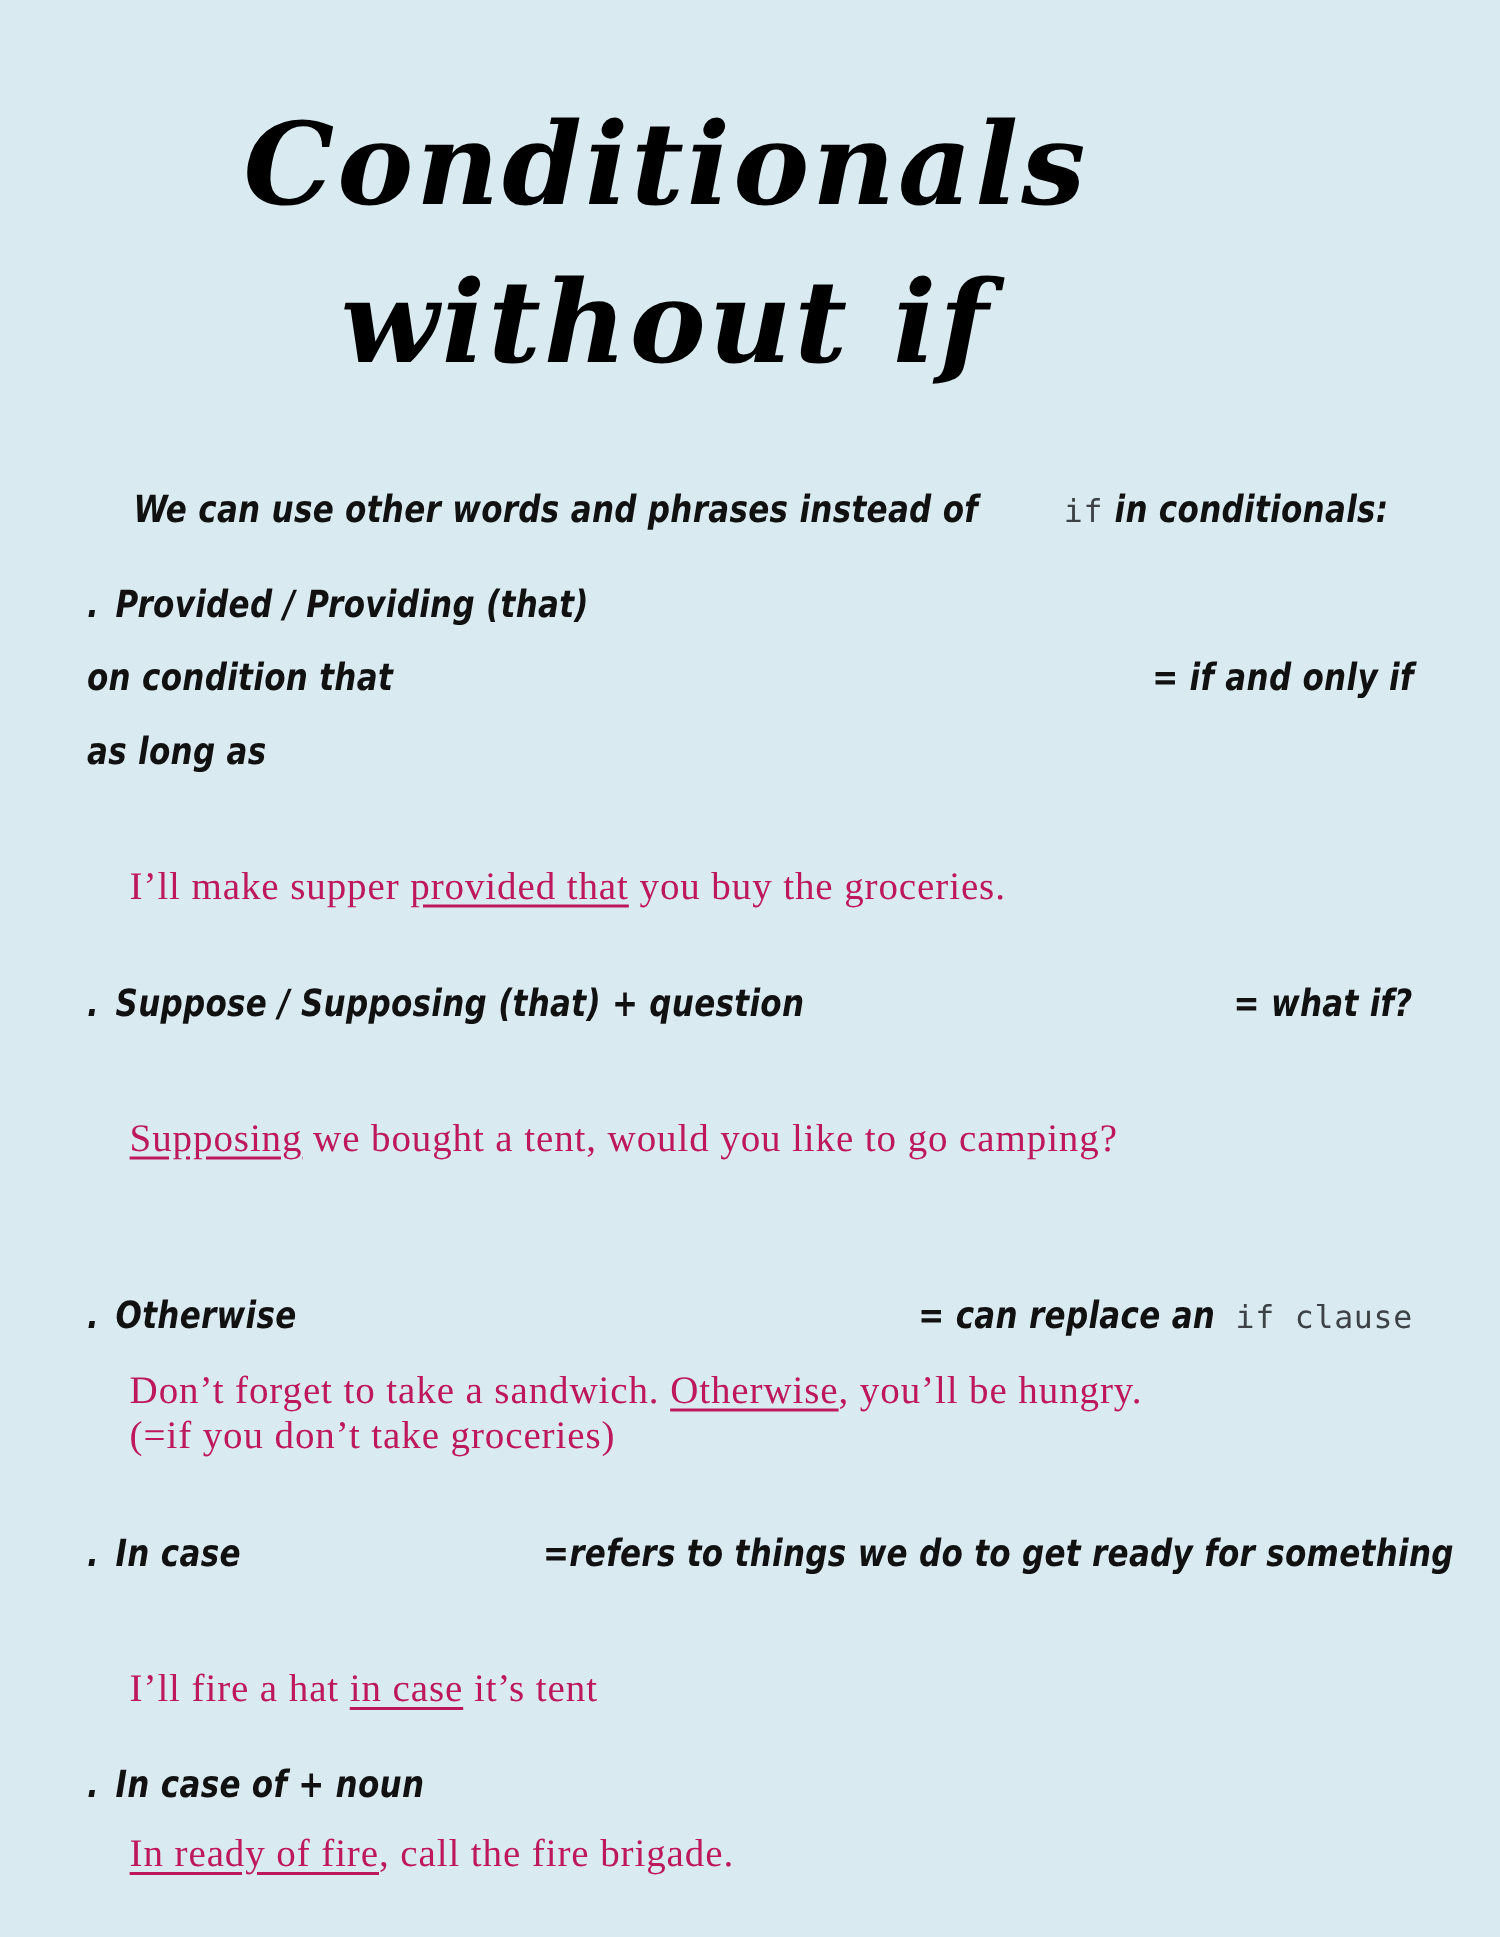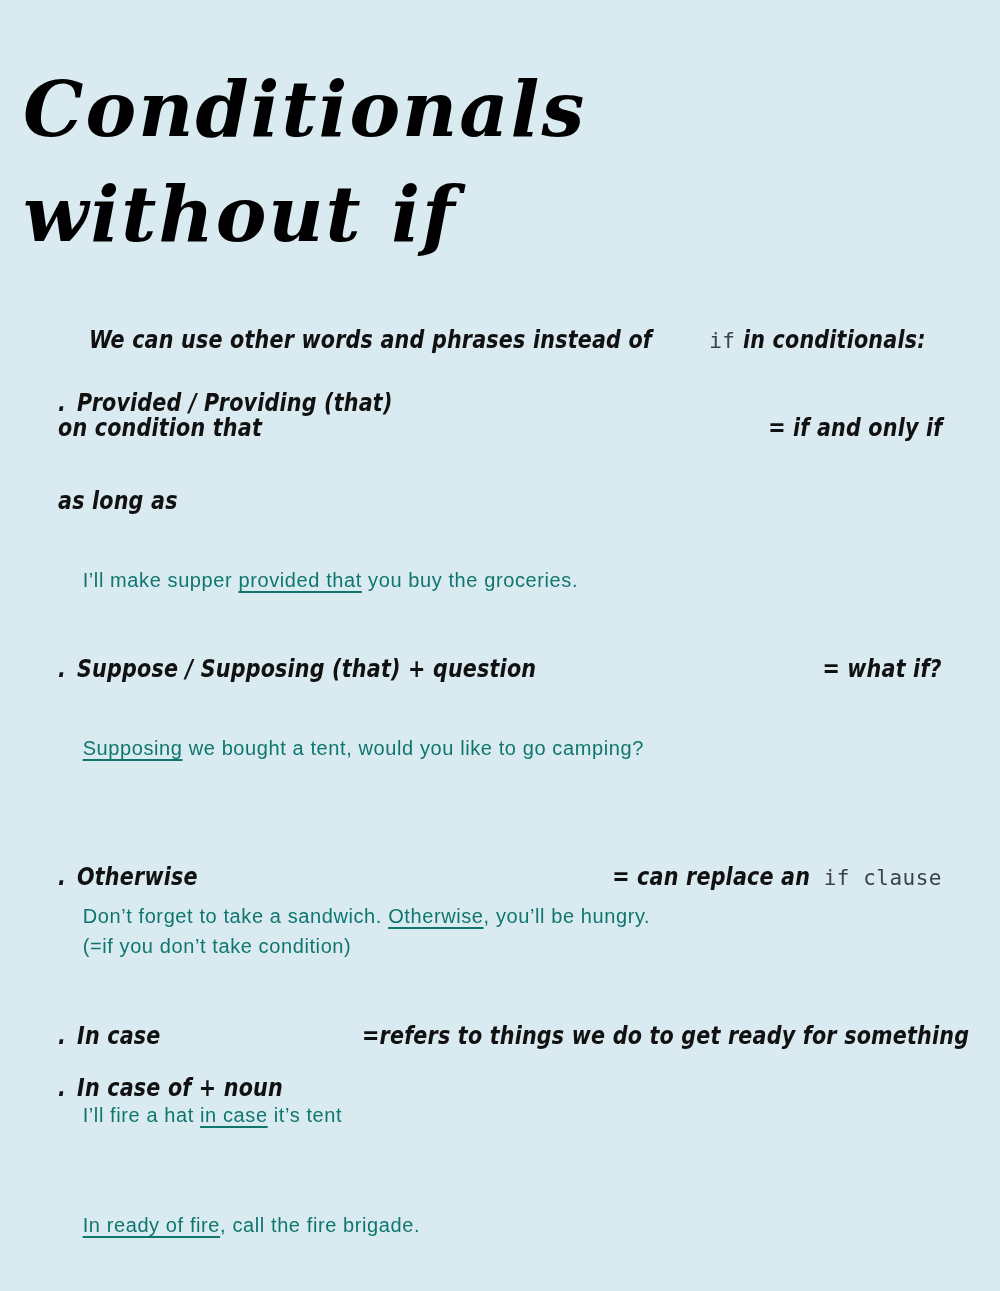--- a/index.html
+++ b/index.html
@@ -21,23 +21,22 @@
     height: 1291px;
     box-sizing: border-box;
   }
 
   
   .title-block {
     position: absolute;
     top: 58px;
     left: 0;
     width: 888px;
-    text-align: left;
+    text-align: center;
     color: #000000;
-    margin-left: 23px;
   }
   .title-line {
     font-family: "DejaVu Serif", serif;
     font-style: italic;
     font-weight: 700;
     font-size: 76px;
     line-height: 1.38;
     letter-spacing: 2px;
     white-space: nowrap;
   }
@@ -61,23 +60,23 @@
     font-size: 25px;
     color: #111111;
     letter-spacing: 0.2px;
     transform: scaleX(0.92);
     transform-origin: right center;
     display: inline-block;
   }
 
   
   .mono {
-    font-family: Liberation Sans, sans-serif;
-    font-size: 20px;
-    color: #0f766e;
+    font-family: Liberation Serif, serif;
+    font-size: 26px;
+    color: #be185d;
     letter-spacing: 0.6px;
     white-space: pre;
   }
   .mono u, .underlined {
     text-decoration: underline;
     text-underline-offset: 4px;
   }
   .mono-inline {
     font-family: "DejaVu Sans Mono", "Liberation Mono", monospace;
     font-size: 21px;
@@ -114,21 +113,21 @@
   </div>
 
   <div class="row" style="top:325px;text-align:right;">
     <span class="hand">We can use other words and phrases instead of</span><span class="hand">&nbsp;</span><span class="mono-inline">if</span><span class="hand">&nbsp;</span><span class="hand">in conditionals:</span>
   </div>
 
   <div class="row" style="top:388px;">
     <span class="hand bullet">.</span><span class="hand">&nbsp;</span><span class="hand">Provided / Providing (that)</span>
   </div>
 
-  <div class="row" style="top:413px;">
+  <div class="row" style="top:437px;">
     <span class="hand">on condition that</span>
     <span class="hand-r" style="position:absolute; right:0; top:0;">= if and only if</span>
   </div>
 
   <div class="row" style="top:486px;">
     <span class="hand">as long as</span>
   </div>
 
   <div class="row mono" style="top:546px;">
     <span>I’ll make supper </span><span class="underlined">provided that</span><span> you buy the groceries.</span>
@@ -146,33 +145,33 @@
   <div class="row" style="top:862px;">
     <span class="hand bullet">.</span><span class="hand">&nbsp;</span><span class="hand">Otherwise</span>
     <span style="position:absolute; right:0; top:0; white-space:nowrap;"><span class="hand-r">= can replace an</span><span class="mono-inline">&nbsp;</span><span class="mono-inline">if clause</span></span>
   </div>
 
   <div class="row mono" style="top:882px;">
     <span>Don’t forget to take a sandwich. </span><span class="underlined">Otherwise</span><span>, you’ll be hungry.</span>
   </div>
 
   <div class="row mono" style="top:912px;">
-    <span>(=if you don’t take condition)</span>
+    <span>(=if you don’t take groceries)</span>
   </div>
 
   <div class="row" style="top:1021px;">
     <span class="hand bullet">.</span><span class="hand">&nbsp;</span><span class="hand">In case</span>
     <span class="hand ann-mid" style="top:0;">=refers to things we do to get ready for something</span>
   </div>
 
   <div class="row mono" style="top:1081px;">
     <span>I’ll fire a hat </span><span class="underlined">in case</span><span> it’s tent</span>
   </div>
 
-  <div class="row" style="top:1073px;">
+  <div class="row" style="top:1175px;">
     <span class="hand bullet">.</span><span class="hand">&nbsp;</span><span class="hand">In case of + noun</span>
   </div>
 
   <div class="row mono" style="top:1191px;">
     <span class="underlined">In ready of fire</span><span>, call the fire brigade.</span>
   </div>
 
 </div>
 
 </body></html>

